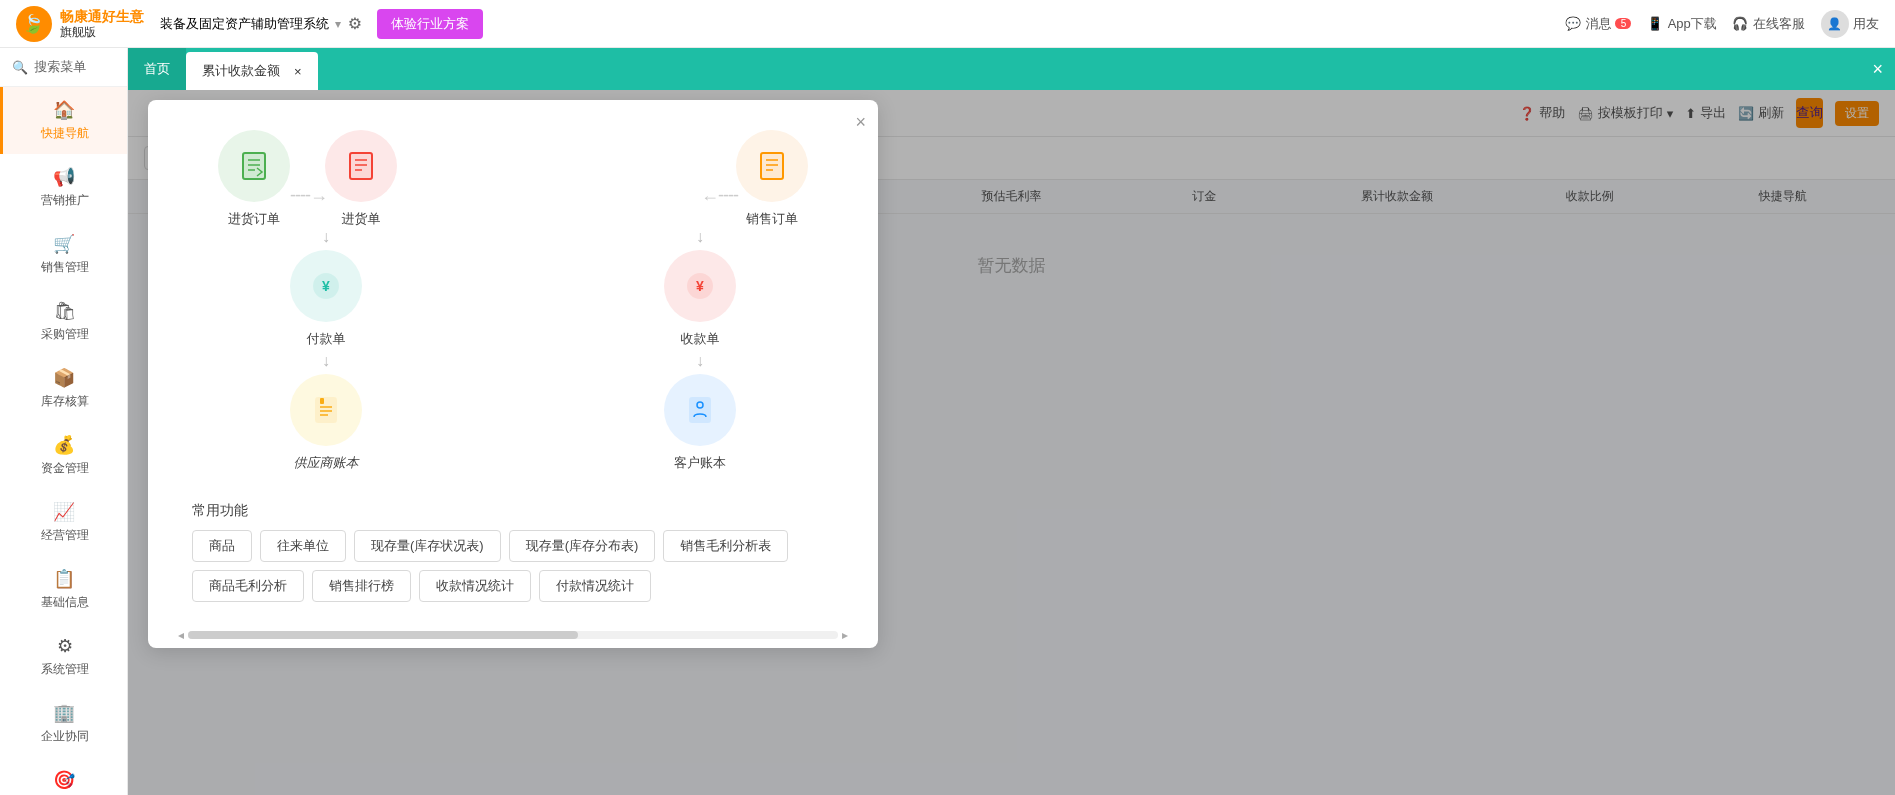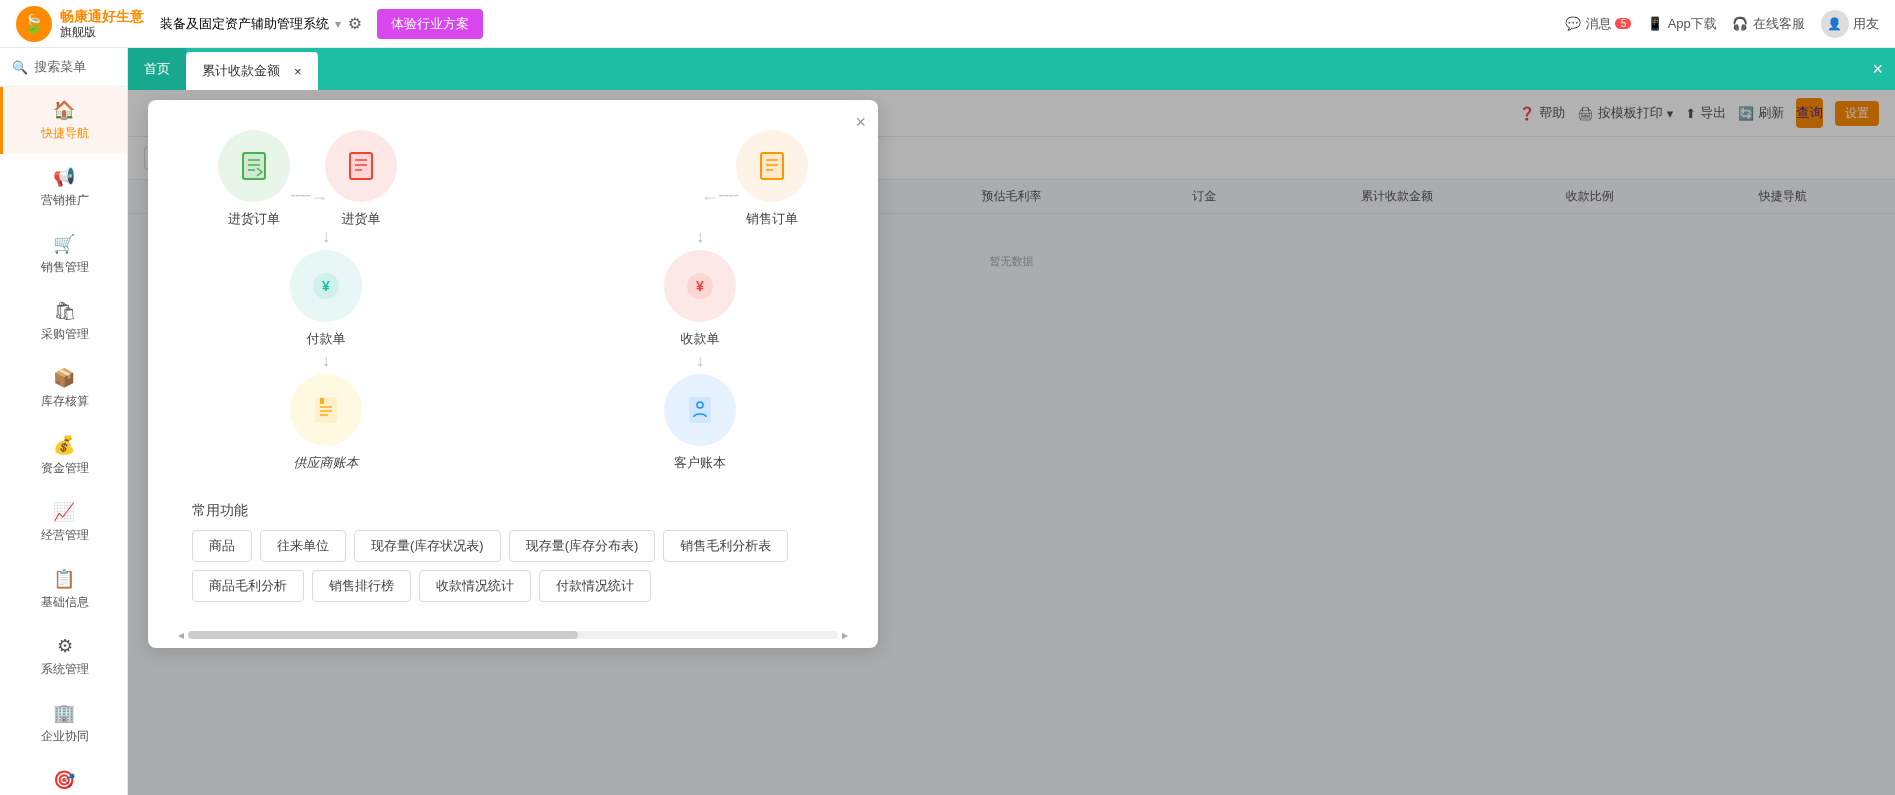--- a/index.html
+++ b/index.html
@@ -75,21 +75,21 @@
     .common-section { padding: 10px 44px 20px; }
     .common-title { font-size: 14px; color: #444; margin-bottom: 10px; }
     .common-btns { display: flex; flex-wrap: wrap; gap: 8px; }
     .common-btn { border: 1px solid #d9d9d9; background: white; padding: 6px 16px; border-radius: 4px; font-size: 13px; color: #444; cursor: pointer; }
 
     
     .popup-scrollbar { padding: 6px 30px; display: flex; align-items: center; gap: 4px; }
     .scrollbar-track { flex: 1; height: 8px; background: #f0f0f0; border-radius: 4px; }
     .scrollbar-thumb { width: 60%; height: 8px; background: #ccc; border-radius: 4px; }
     .scroll-arrow { color: #aaa; cursor: pointer; font-size: 12px; }
-    .no-data { display: flex; align-items: center; justify-content: center; padding: 40px; color: #aaa; font-size: 11px; }
+    .no-data { display: flex; align-items: center; justify-content: center; padding: 40px; color: #aaa; font-size: 17px; }
 
     .tab-x-btn { background: none; border: none; color: #333; cursor: pointer; margin-left: 8px; font-size: 13px; }
   </style>
 </head>
 <body>
 
 <div class="app-container">
 
   <div class="top-bar">
     <div class="logo-area">

